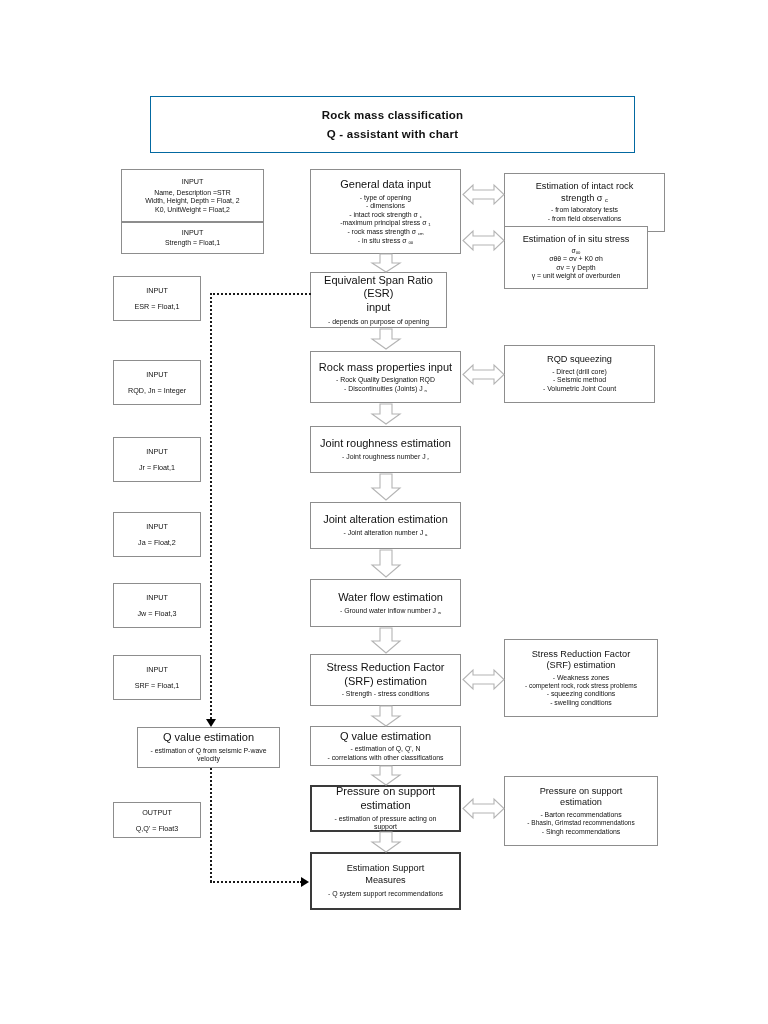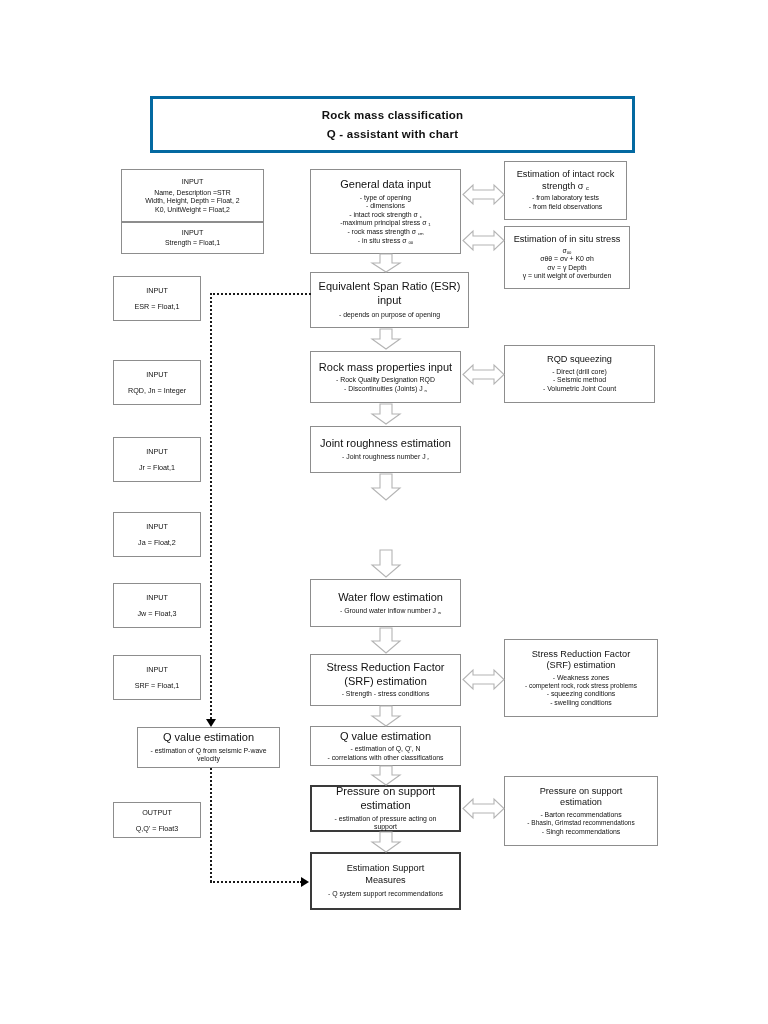--- a/index.html
+++ b/index.html
@@ -18,21 +18,21 @@
     display:flex;
     flex-direction:column;
     align-items:center;
     justify-content:center;
     text-align:center;
     line-height:1.25;
   }
   .box.thick{border:2px solid #3a3a3a;}
   .box .t{display:block;width:100%;}
   .title-box{
-    border:3px solid #0369a1;
+    border:1px solid #0369a1;
   }
   .title-line{font-weight:bold;font-size:11.5px;letter-spacing:.2px;}
   .hd{font-size:11px;}
   .hd.big{font-size:9.2px;}
   .li{font-size:6.9px;}
   .li.sm{font-size:6.5px;}
   .inp-label{font-size:7.2px;}
   .inp-val{font-size:7.2px;margin-top:7px;}
   sub{font-size:.62em;vertical-align:-0.25em;letter-spacing:0;}
   
@@ -118,37 +118,41 @@
   <div class="box" style="left:310px;top:169px;width:151px;height:85px;">
     <span class="t hd">General data input</span>
     <span class="t li" style="margin-top:2px;">- type of opening</span>
     <span class="t li">- dimensions</span>
     <span class="t li">- intact rock strength σ&nbsp;<sub>c</sub></span>
     <span class="t li">-maximum principal stress σ&nbsp;<sub>1</sub></span>
     <span class="t li">- rock mass strength σ&nbsp;<sub>cm</sub></span>
     <span class="t li">- in situ stress σ&nbsp;<sub>θθ</sub></span>
   </div>
 
-  <div class="box" style="left:310px;top:272px;width:159px;height:56px;">
+  <div class="box" style="left:310px;top:272px;width:137px;height:56px;">
     <span class="t hd">Equivalent Span Ratio (ESR)</span>
     <span class="t hd">input</span>
     <span class="t li" style="margin-top:3px;">- depends on purpose of opening</span>
   </div>
 
   <div class="box" style="left:310px;top:351px;width:151px;height:52px;">
     <span class="t hd">Rock mass properties input</span>
     <span class="t li" style="margin-top:2px;">- Rock Quality Designation RQD</span>
     <span class="t li">- Discontinuities (Joints) J&nbsp;<sub>n</sub></span>
   </div>
 
   <div class="box" style="left:310px;top:426px;width:151px;height:47px;">
     <span class="t hd">Joint roughness estimation</span>
     <span class="t li" style="margin-top:2px;">- Joint roughness number J&nbsp;<sub>r</sub></span>
   </div>
 
+  <div class="box" style="left:310px;top:502px;width:151px;height:47px;">
+    <span class="t hd">Joint alteration estimation</span>
+    <span class="t li" style="margin-top:2px;">- Joint alteration number J&nbsp;<sub>a</sub></span>
+  </div>
 
   <div class="box" style="left:310px;top:579px;width:151px;height:48px;padding-left:10px;">
     <span class="t hd">Water flow estimation</span>
     <span class="t li" style="margin-top:2px;">- Ground water inflow number J&nbsp;<sub>w</sub></span>
   </div>
 
   <div class="box" style="left:310px;top:654px;width:151px;height:52px;">
     <span class="t hd">Stress Reduction Factor</span>
     <span class="t hd">(SRF) estimation</span>
     <span class="t li" style="margin-top:2px;">- Strength - stress conditions</span>
@@ -166,28 +170,28 @@
     <span class="t li" style="margin-top:2px;">- estimation of pressure acting on</span>
     <span class="t li">support</span>
   </div>
 
   <div class="box thick" style="left:310px;top:852px;width:151px;height:58px;">
     <span class="t hd big">Estimation Support</span>
     <span class="t hd big">Measures</span>
     <span class="t li" style="margin-top:4px;">-  Q system support recommendations</span>
   </div>
 
-  <div class="box" style="left:504px;top:161px;width:123px;height:59px;">
+  <div class="box" style="left:504px;top:173px;width:161px;height:59px;">
     <span class="t hd big">Estimation of intact rock</span>
     <span class="t hd big">strength σ&nbsp;<sub>c</sub></span>
     <span class="t li" style="margin-top:2px;">- from laboratory tests</span>
     <span class="t li">- from  field observations</span>
   </div>
 
-  <div class="box" style="left:504px;top:226px;width:126px;height:63px;">
+  <div class="box" style="left:504px;top:226px;width:144px;height:63px;">
     <span class="t hd big">Estimation of in situ stress</span>
     <span class="t li" style="margin-top:1px;">σ<sub>θθ</sub></span>
     <span class="t li">σθθ = σv + K0 σh</span>
     <span class="t li">σv = γ Depth</span>
     <span class="t li">γ = unit weight of overburden</span>
   </div>
 
   <div class="box" style="left:504px;top:345px;width:151px;height:58px;">
     <span class="t hd big">RQD squeezing</span>
     <span class="t li" style="margin-top:2px;">- Direct (drill core)</span>

